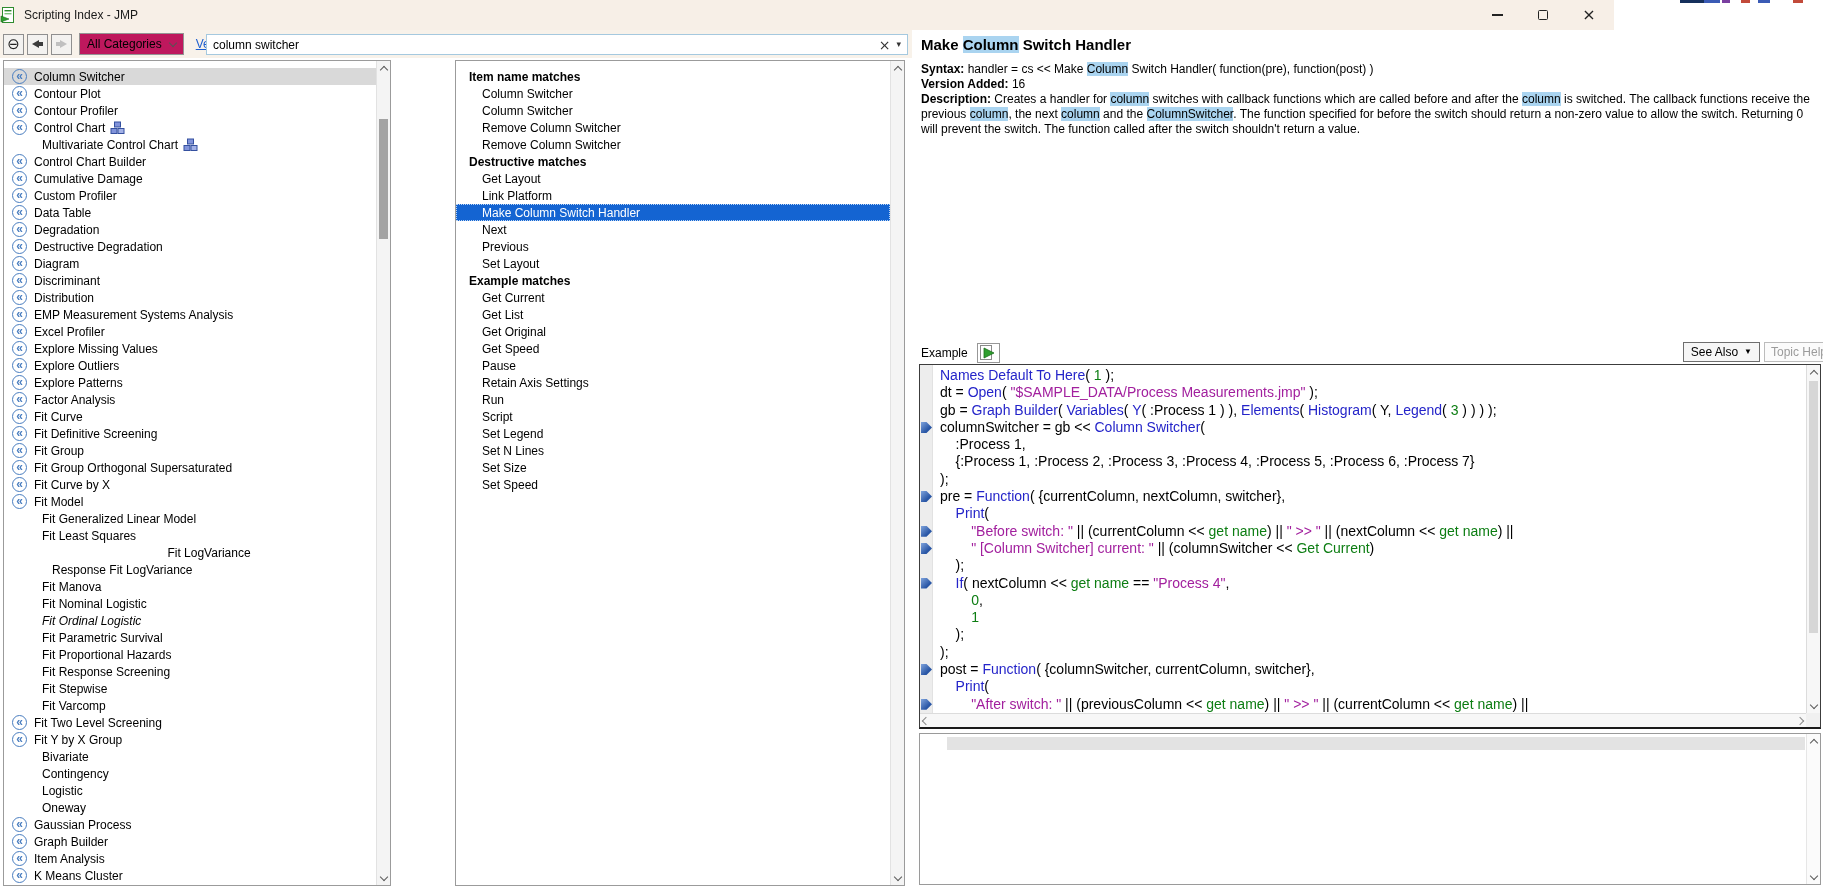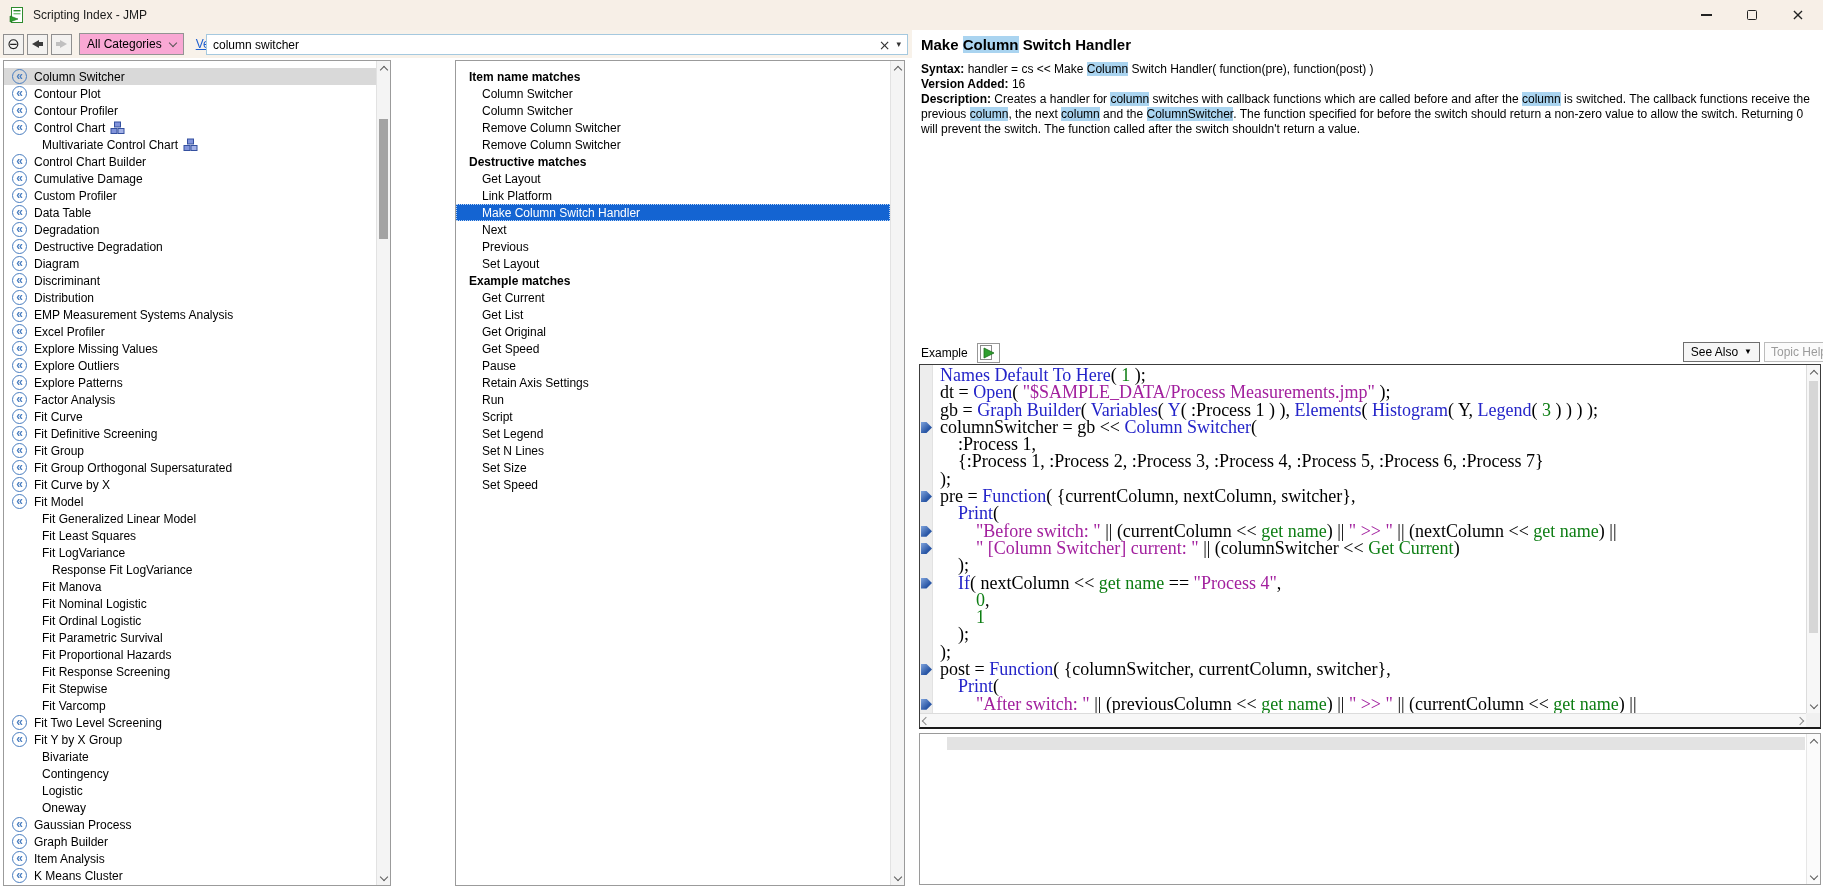--- a/index.html
+++ b/index.html
@@ -1,39 +1,39 @@
 <!DOCTYPE html>
 <html><head>
 <meta charset="utf-8">
 <style>
   *{margin:0;padding:0;box-sizing:border-box}
   html,body{width:1823px;height:888px;overflow:hidden}
   body{position:relative;background:#fff;font-family:"Liberation Sans",sans-serif;color:#000}
 
   
-  .titlebar{position:absolute;left:0;top:0;width:1823px;height:30px;background:#f7efe7;display:flex;align-items:center;padding-left:9px}
+  .titlebar{position:absolute;left:0;top:0;width:1614px;height:30px;background:#f7efe7;display:flex;align-items:center;padding-left:0}
   .app-icon{width:16px;height:16px;flex:none}
   .title-text{margin-left:8px;font-size:12px;color:#1a1a1a}
   .win-controls{position:absolute;right:2px;top:0;height:30px;display:flex}
   .win-btn{width:46px;height:30px;display:flex;align-items:center;justify-content:center;background:transparent;border:0;cursor:default}
   .glyph-min{width:11px;height:1.5px;background:#222}
   .glyph-max{width:10px;height:10px;border:1.3px solid #222;border-radius:1.5px}
   .glyph-close{font-size:16px;color:#222;line-height:1;font-family:"DejaVu Sans",sans-serif}
   .sliver{position:absolute;top:0;height:3px}
 
   
   .toolbar{position:absolute;left:0;top:30px;width:912px;height:28px;background:#f8f2ea;display:flex;align-items:center;padding-left:3px;gap:3px}
   .tbtn{width:21px;height:21px;border:1px solid #8f8f8f;background:#f3f2f0;display:flex;align-items:center;justify-content:center;padding:0}
   .collapse-glyph{font-size:15px;line-height:1;color:#222;font-family:"DejaVu Sans",sans-serif}
   .arrow{display:flex;align-items:center}
   .arrow .head-l{width:0;height:0;border-top:4.5px solid transparent;border-bottom:4.5px solid transparent;border-right:7px solid #3c3c3c}
   .arrow .tail{width:4px;height:4px;background:#3c3c3c}
   .arrow .head-r{width:0;height:0;border-top:4.5px solid transparent;border-bottom:4.5px solid transparent;border-left:7px solid #c0c0c0}
   .arrow.disabled .tail{background:#c0c0c0}
-  .category-dd{height:22px;border:1px solid #949494;background:#f9a8d4;display:flex;align-items:center;padding:0 7px;font-size:12px;gap:8px;margin-left:4px}
+  .category-dd{height:22px;border:1px solid #949494;background:#be185d;display:flex;align-items:center;padding:0 7px;font-size:12px;gap:8px;margin-left:4px}
   .chev{width:6px;height:6px;border-right:1.4px solid #555;border-bottom:1.4px solid #555;transform:rotate(45deg);margin-top:-3px}
   .version-link{color:#1d5fd0;text-decoration:underline;font-size:12px;margin:0 4px 0 9px;background:none;border:0}
   .searchbox{position:absolute;left:206px;top:4px;width:702px;height:21px;background:#fff;border:1px solid #a5c9df;display:flex;align-items:center;font-size:12px;padding:0 6px;gap:6px}
   .search-text{flex:1;white-space:nowrap}
   .search-clear{font-size:14px;color:#333;line-height:1;font-family:"DejaVu Sans",sans-serif}
   .search-caret{font-size:9px;color:#333;line-height:1}
 
   
   .panel{position:absolute;background:#fff;border:1px solid #9b9b9b;overflow:hidden}
   #tree-panel{left:3px;top:60px;width:388px;height:826px}
@@ -74,21 +74,21 @@
   .example-row{position:absolute;left:921px;top:342px;width:902px;height:21px;display:flex;align-items:center;font-size:12px}
   .run-btn{margin-left:9px;width:23px;height:20px;border:1px solid #979797;background:#fff;display:flex;align-items:center;justify-content:center;padding:0}
   .sa-btn{position:absolute;right:63px;top:0;height:20px;border:1px solid #6e6e6e;background:#f6f6f6;font-size:12px;display:flex;align-items:center;padding:0 7px;gap:6px}
   .sa-caret{font-size:8px;line-height:1}
   .th-btn{position:absolute;right:-11px;top:0;height:20px;width:70px;border:1px solid #bcbcbc;background:#fbfbfb;color:#9b9b9b;font-size:12px;display:flex;align-items:center;padding:0 6px;white-space:nowrap;overflow:hidden}
 
   
   .code-panel{position:absolute;left:919px;top:364px;width:902px;height:365px;background:#fff;border:1px solid #3c3c3c;border-bottom:2px solid #1a1a1a}
   .gutter-col{position:absolute;left:0;top:0;width:13px;bottom:14px;background:#ededed;border-right:1px solid #e2e2e2}
   .bp{position:absolute;left:1px;width:11px;height:11px;background:linear-gradient(135deg,#7fa3dc 0%,#2a57a6 65%);clip-path:polygon(0 0,50% 0,100% 50%,50% 100%,0 100%)}
-  .code-area{position:absolute;left:14px;top:0;right:14px;bottom:14px;overflow:hidden;padding:2px 0 0 6px;font-family:Liberation Serif, serif;font-size:18px;line-height:17.3px}
+  .code-area{position:absolute;left:14px;top:0;right:14px;bottom:14px;overflow:hidden;padding:2px 0 0 6px;font-family:Liberation Sans, sans-serif;font-size:14px;line-height:17.3px}
   .code-line{height:17.3px;white-space:pre}
   .code-vscroll{position:absolute;right:0;top:0;width:14px;bottom:14px;background:#f7f7f7;border-left:1px solid #dcdcdc}
   .code-vthumb{position:absolute;left:2px;right:2px;top:16px;height:252px;background:#d6d6d6}
   .code-hscroll{position:absolute;left:0;bottom:0;right:14px;height:14px;background:#f7f7f7;border-top:1px solid #dcdcdc;display:flex;align-items:center;justify-content:space-between}
   .code-corner{position:absolute;right:0;bottom:0;width:14px;height:14px;background:#f0f0f0}
 
   
   .log-panel{position:absolute;left:919px;top:733px;width:902px;height:152px;background:#fff;border:1px solid #9a9a9a}
   .log-bar{position:absolute;left:27px;top:3px;right:15px;height:13px;background:#e3e3e3}
   .log-vscroll{position:absolute;right:0;top:0;width:14px;height:100%;background:#fbfbfb;border-left:1px solid #e6e6e6}
@@ -269,33 +269,33 @@
       <div class="tree-row" style="padding-left: 8px;">
         <span class="tree-circle">«</span>
         <span>Fit Model</span>
       </div>
       <div class="tree-row" style="padding-left: 38px;">
         <span>Fit Generalized Linear Model</span>
       </div>
       <div class="tree-row" style="padding-left: 38px;">
         <span>Fit Least Squares</span>
       </div>
-      <div class="tree-row" style="padding-left: 38px;">
+      <div class="tree-row" style="padding-left: 38px; justify-content: center;">
         <span>Fit LogVariance</span>
       </div>
       <div class="tree-row" style="padding-left: 48px;">
         <span>Response Fit LogVariance</span>
       </div>
       <div class="tree-row" style="padding-left: 38px;">
         <span>Fit Manova</span>
       </div>
       <div class="tree-row" style="padding-left: 38px;">
         <span>Fit Nominal Logistic</span>
       </div>
-      <div class="tree-row" style="padding-left: 38px;">
+      <div class="tree-row" style="padding-left: 38px; font-style: italic;">
         <span>Fit Ordinal Logistic</span>
       </div>
       <div class="tree-row" style="padding-left: 38px;">
         <span>Fit Parametric Survival</span>
       </div>
       <div class="tree-row" style="padding-left: 38px;">
         <span>Fit Proportional Hazards</span>
       </div>
       <div class="tree-row" style="padding-left: 38px;">
         <span>Fit Response Screening</span>

